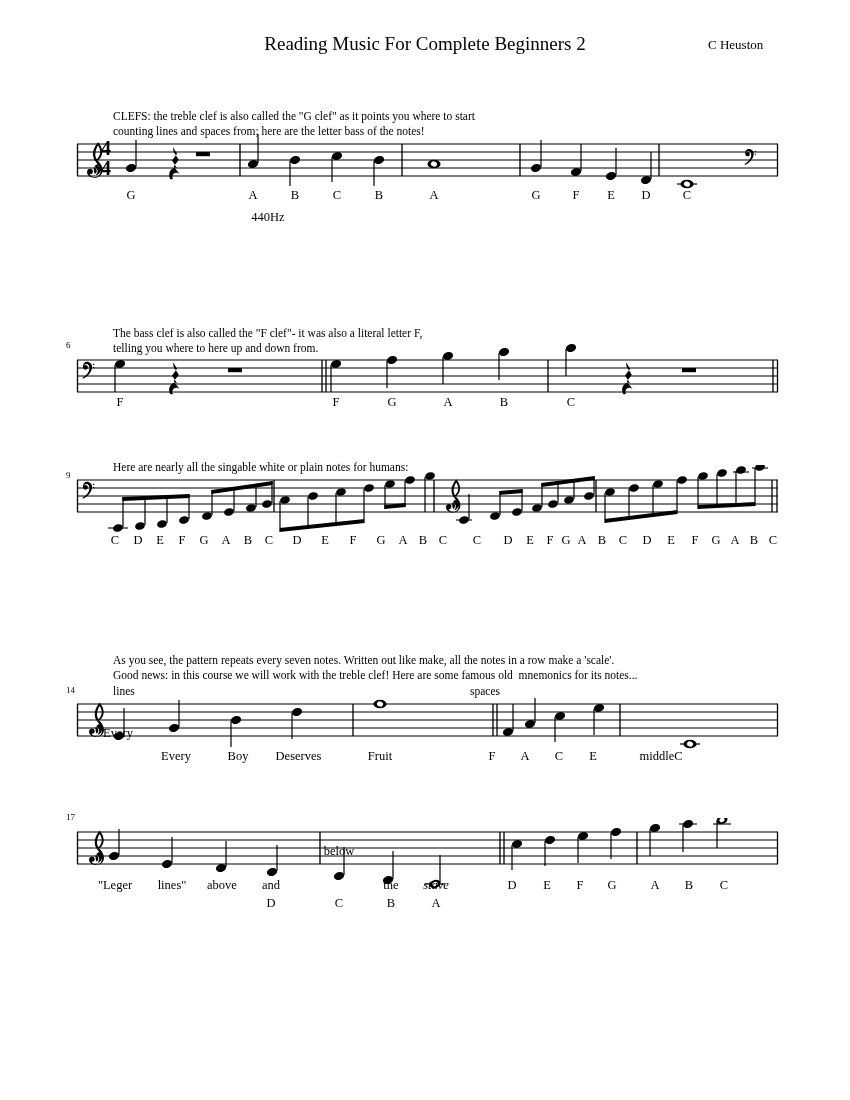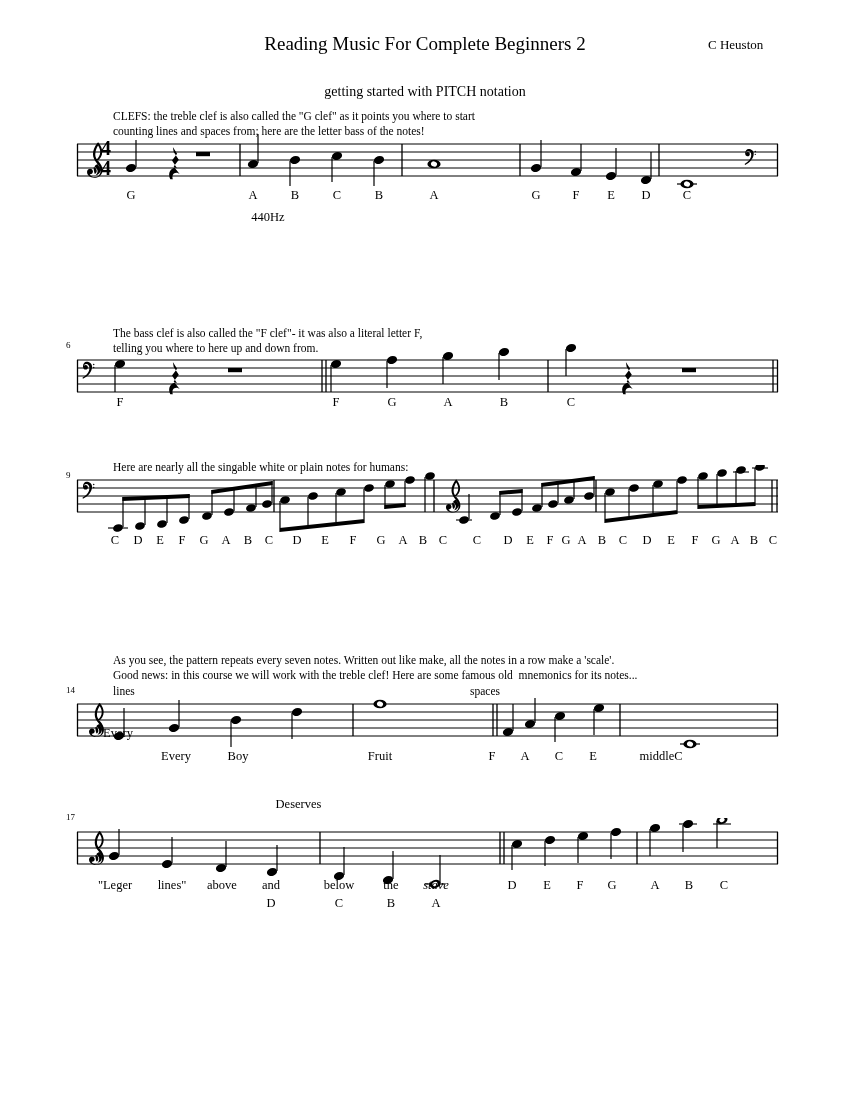--- a/index.html
+++ b/index.html
@@ -16,21 +16,20 @@
   svg{display:block;}
   .sysbox{position:absolute;}
 </style>
 </head>
 <body>
 
 <div class="page">
 
   <div class="abs title">Reading Music For Complete Beginners 2</div>
   <div class="abs composer">C Heuston</div>
-  <div class="abs subtitle">getting started with PITCH notation</div>
 
   <div class="abs note-text" style="left:113px;top:110px;">CLEFS: the treble clef is also called the "G clef" as it points you where to start</div>
   <div class="abs note-text" style="left:113px;top:125px;">counting lines and spaces from; here are the letter bass of the notes!</div>
 
   <div class="sysbox" style="left:0px;top:120px;">
   <svg width="850" height="110" viewBox="0 0 850 110">
     <g stroke="#000" stroke-width="1">
       <line x1="77" y1="24" x2="778" y2="24"></line>
       <line x1="77" y1="32" x2="778" y2="32"></line>
       <line x1="77" y1="40" x2="778" y2="40"></line>
@@ -431,21 +430,21 @@
       <line x1="680" y1="54" x2="700" y2="54" stroke="#000" stroke-width="1.2"></line>
       <ellipse cx="690" cy="54" rx="6.6" ry="4.3" fill="#000"></ellipse>
       <ellipse cx="690" cy="54" rx="3.1" ry="2.6" fill="#fff" transform="rotate(25 690 54)"></ellipse>
     </g>
   </svg>
   </div>
 
   <div class="abs lyric" style="left:88px;top:726px;width:60px;">Every</div>
   <div class="abs lyric" style="left:146px;top:749px;width:60px;">Every</div>
   <div class="abs lyric" style="left:208px;top:749px;width:60px;">Boy</div>
-  <div class="abs lyric" style="left:261px;top:749px;width:75px;margin-top:48px;">Deserves</div>
+  <div class="abs lyric" style="left:261px;top:749px;width:75px;">Deserves</div>
   <div class="abs lyric" style="left:350px;top:749px;width:60px;">Fruit</div>
   <div class="abs lyric" style="left:472px;top:749px;width:40px;">F</div>
   <div class="abs lyric" style="left:505px;top:749px;width:40px;">A</div>
   <div class="abs lyric" style="left:539px;top:749px;width:40px;">C</div>
   <div class="abs lyric" style="left:573px;top:749px;width:40px;">E</div>
   <div class="abs lyric" style="left:621px;top:749px;width:80px;">middleC</div>
 
   <div class="abs measnum" style="left:66px;top:812px;">17</div>
 
   <div class="sysbox" style="left:0px;top:818px;">
@@ -533,21 +532,21 @@
       <ellipse cx="722" cy="2" rx="2.7" ry="2" fill="#fff" transform="rotate(-18 722 2)"></ellipse>
       <line x1="717" y1="3" x2="717" y2="30" stroke="#000" stroke-width="1.2"></line>
     </g>
   </svg>
   </div>
 
   <div class="abs lyric" style="left:85px;top:878px;width:60px;">"Leger</div>
   <div class="abs lyric" style="left:142px;top:878px;width:60px;">lines"</div>
   <div class="abs lyric" style="left:192px;top:878px;width:60px;">above</div>
   <div class="abs lyric" style="left:246px;top:878px;width:50px;">and</div>
-  <div class="abs lyric" style="left:311px;top:878px;width:56px;">below</div>
+  <div class="abs lyric" style="left:311px;top:844px;width:56px;">below</div>
   <div class="abs lyric" style="left:369px;top:878px;width:44px;">the</div>
   <div class="abs lyric" style="left:408px;top:878px;width:56px;font-style:italic;">stave</div>
   <div class="abs lyric" style="left:492px;top:878px;width:40px;">D</div>
   <div class="abs lyric" style="left:527px;top:878px;width:40px;">E</div>
   <div class="abs lyric" style="left:560px;top:878px;width:40px;">F</div>
   <div class="abs lyric" style="left:592px;top:878px;width:40px;">G</div>
   <div class="abs lyric" style="left:635px;top:878px;width:40px;">A</div>
   <div class="abs lyric" style="left:669px;top:878px;width:40px;">B</div>
   <div class="abs lyric" style="left:704px;top:878px;width:40px;">C</div>
 

